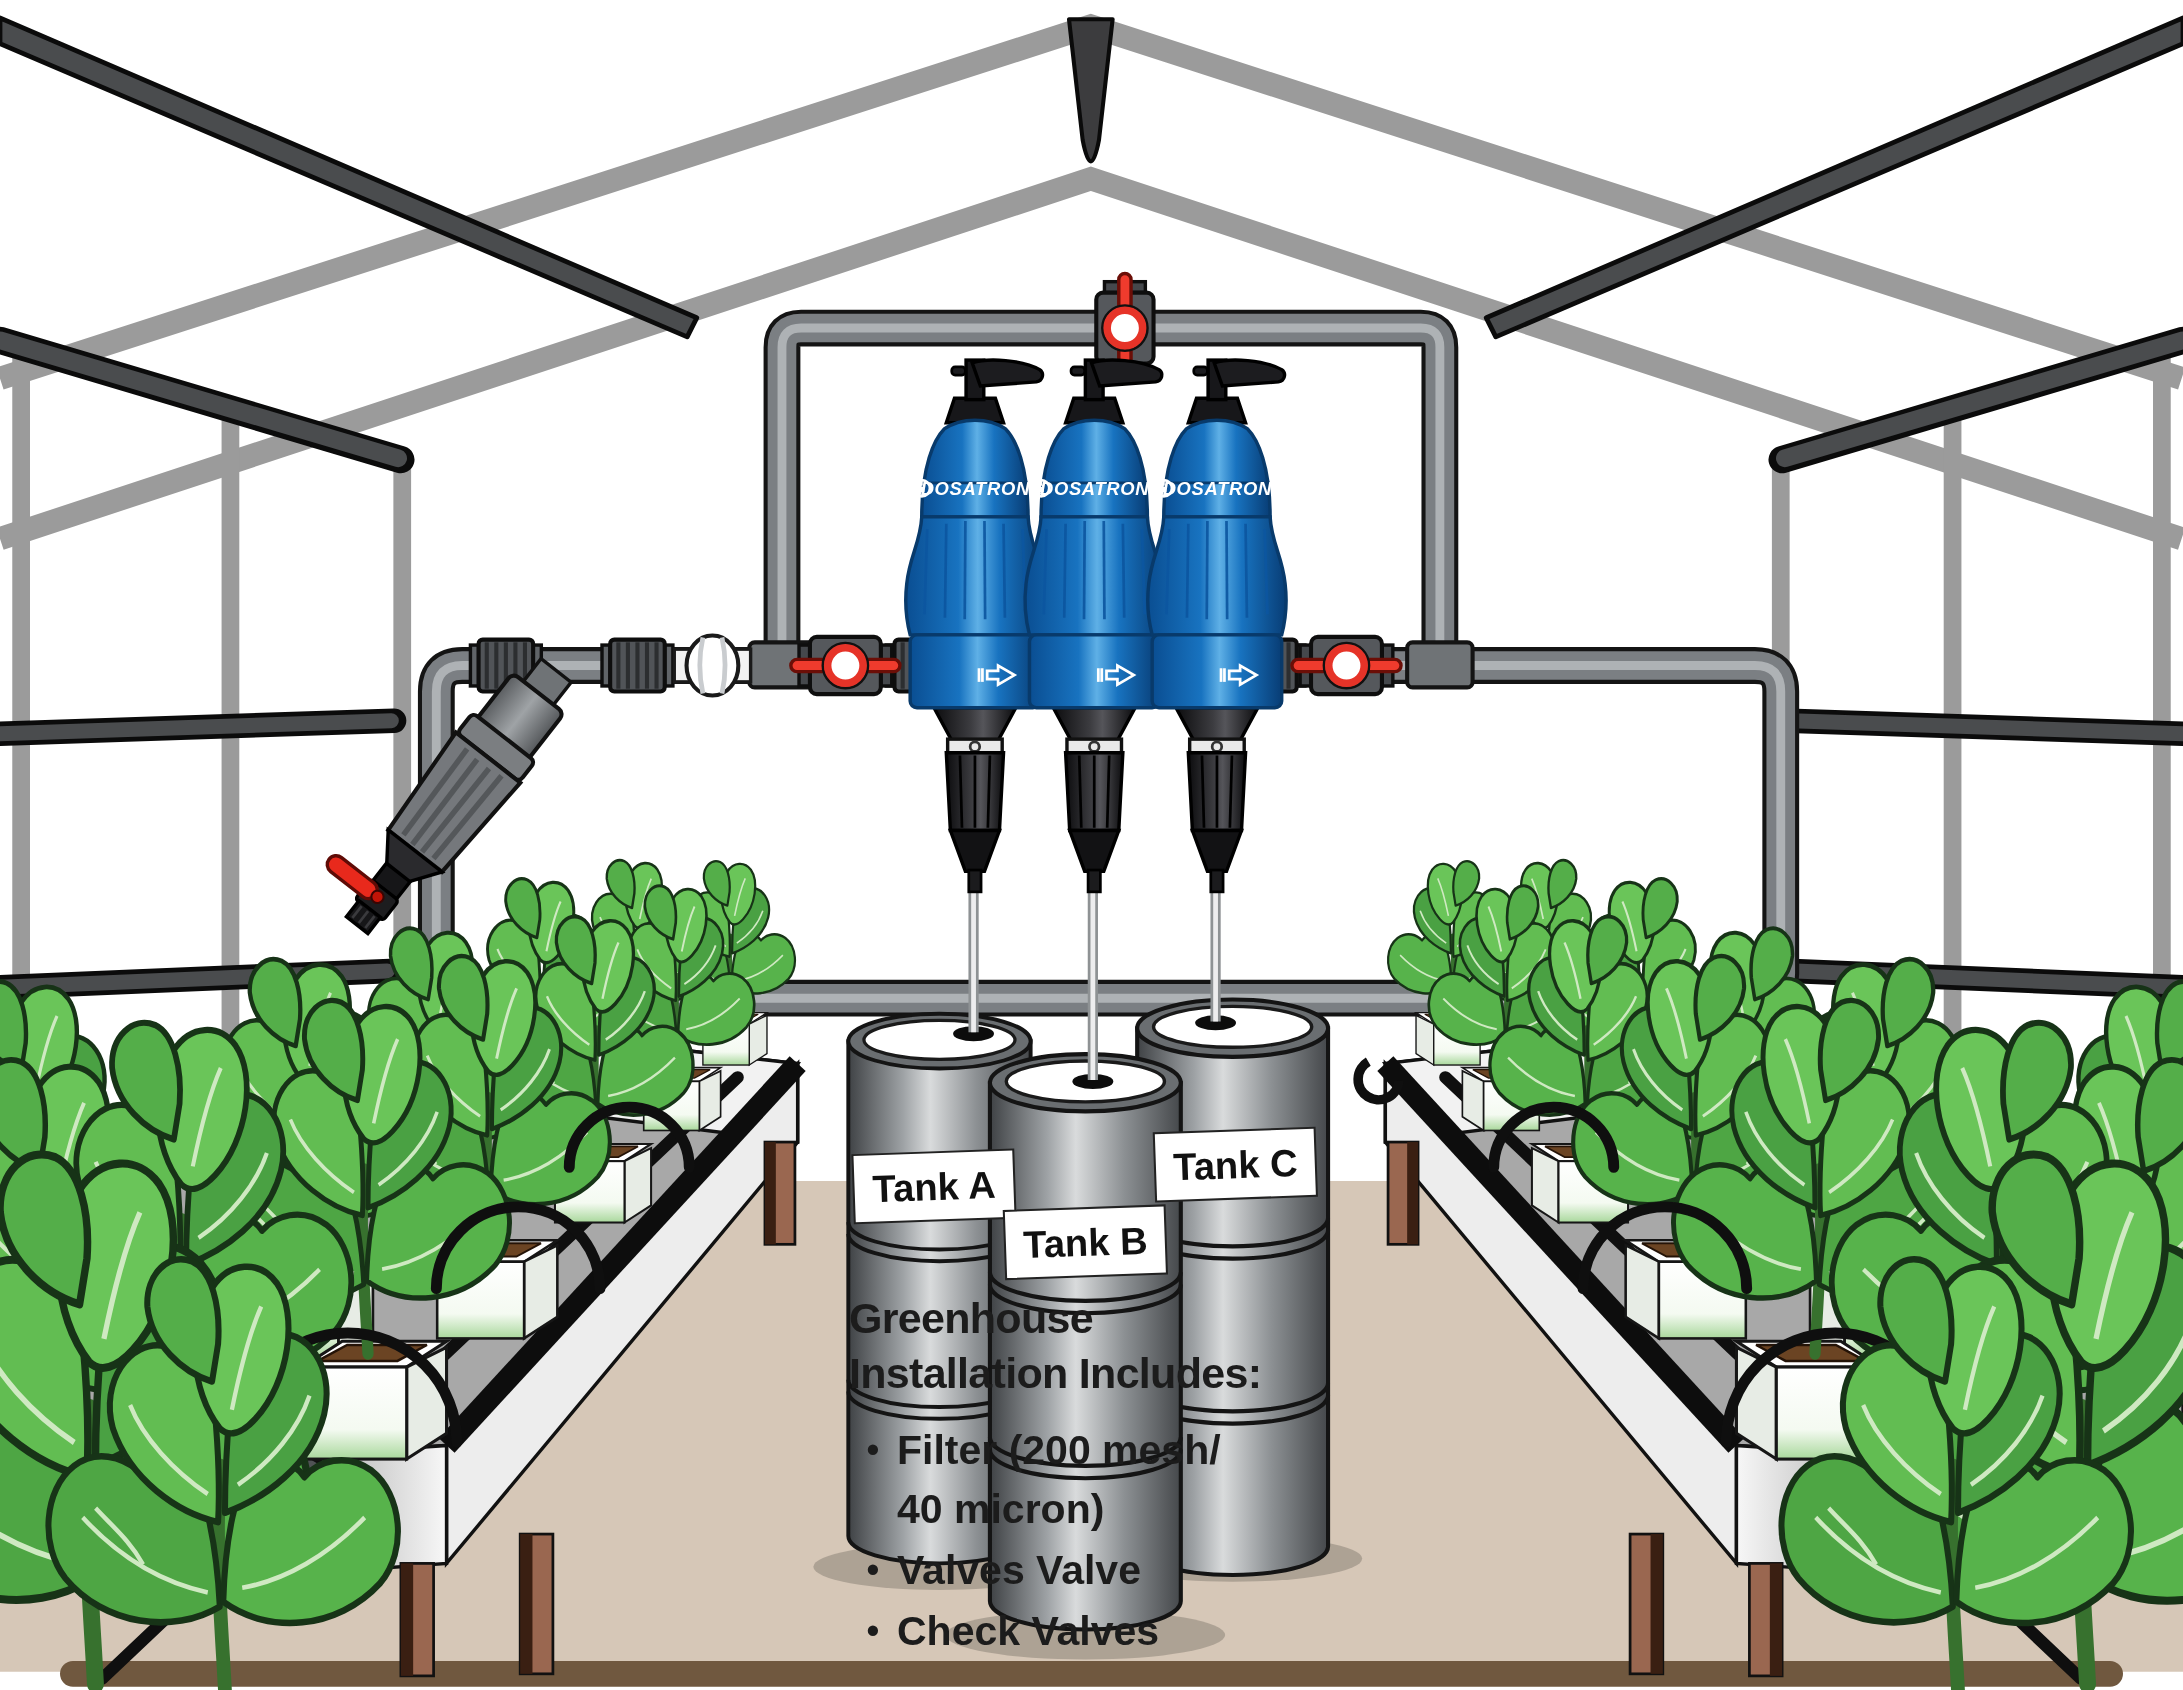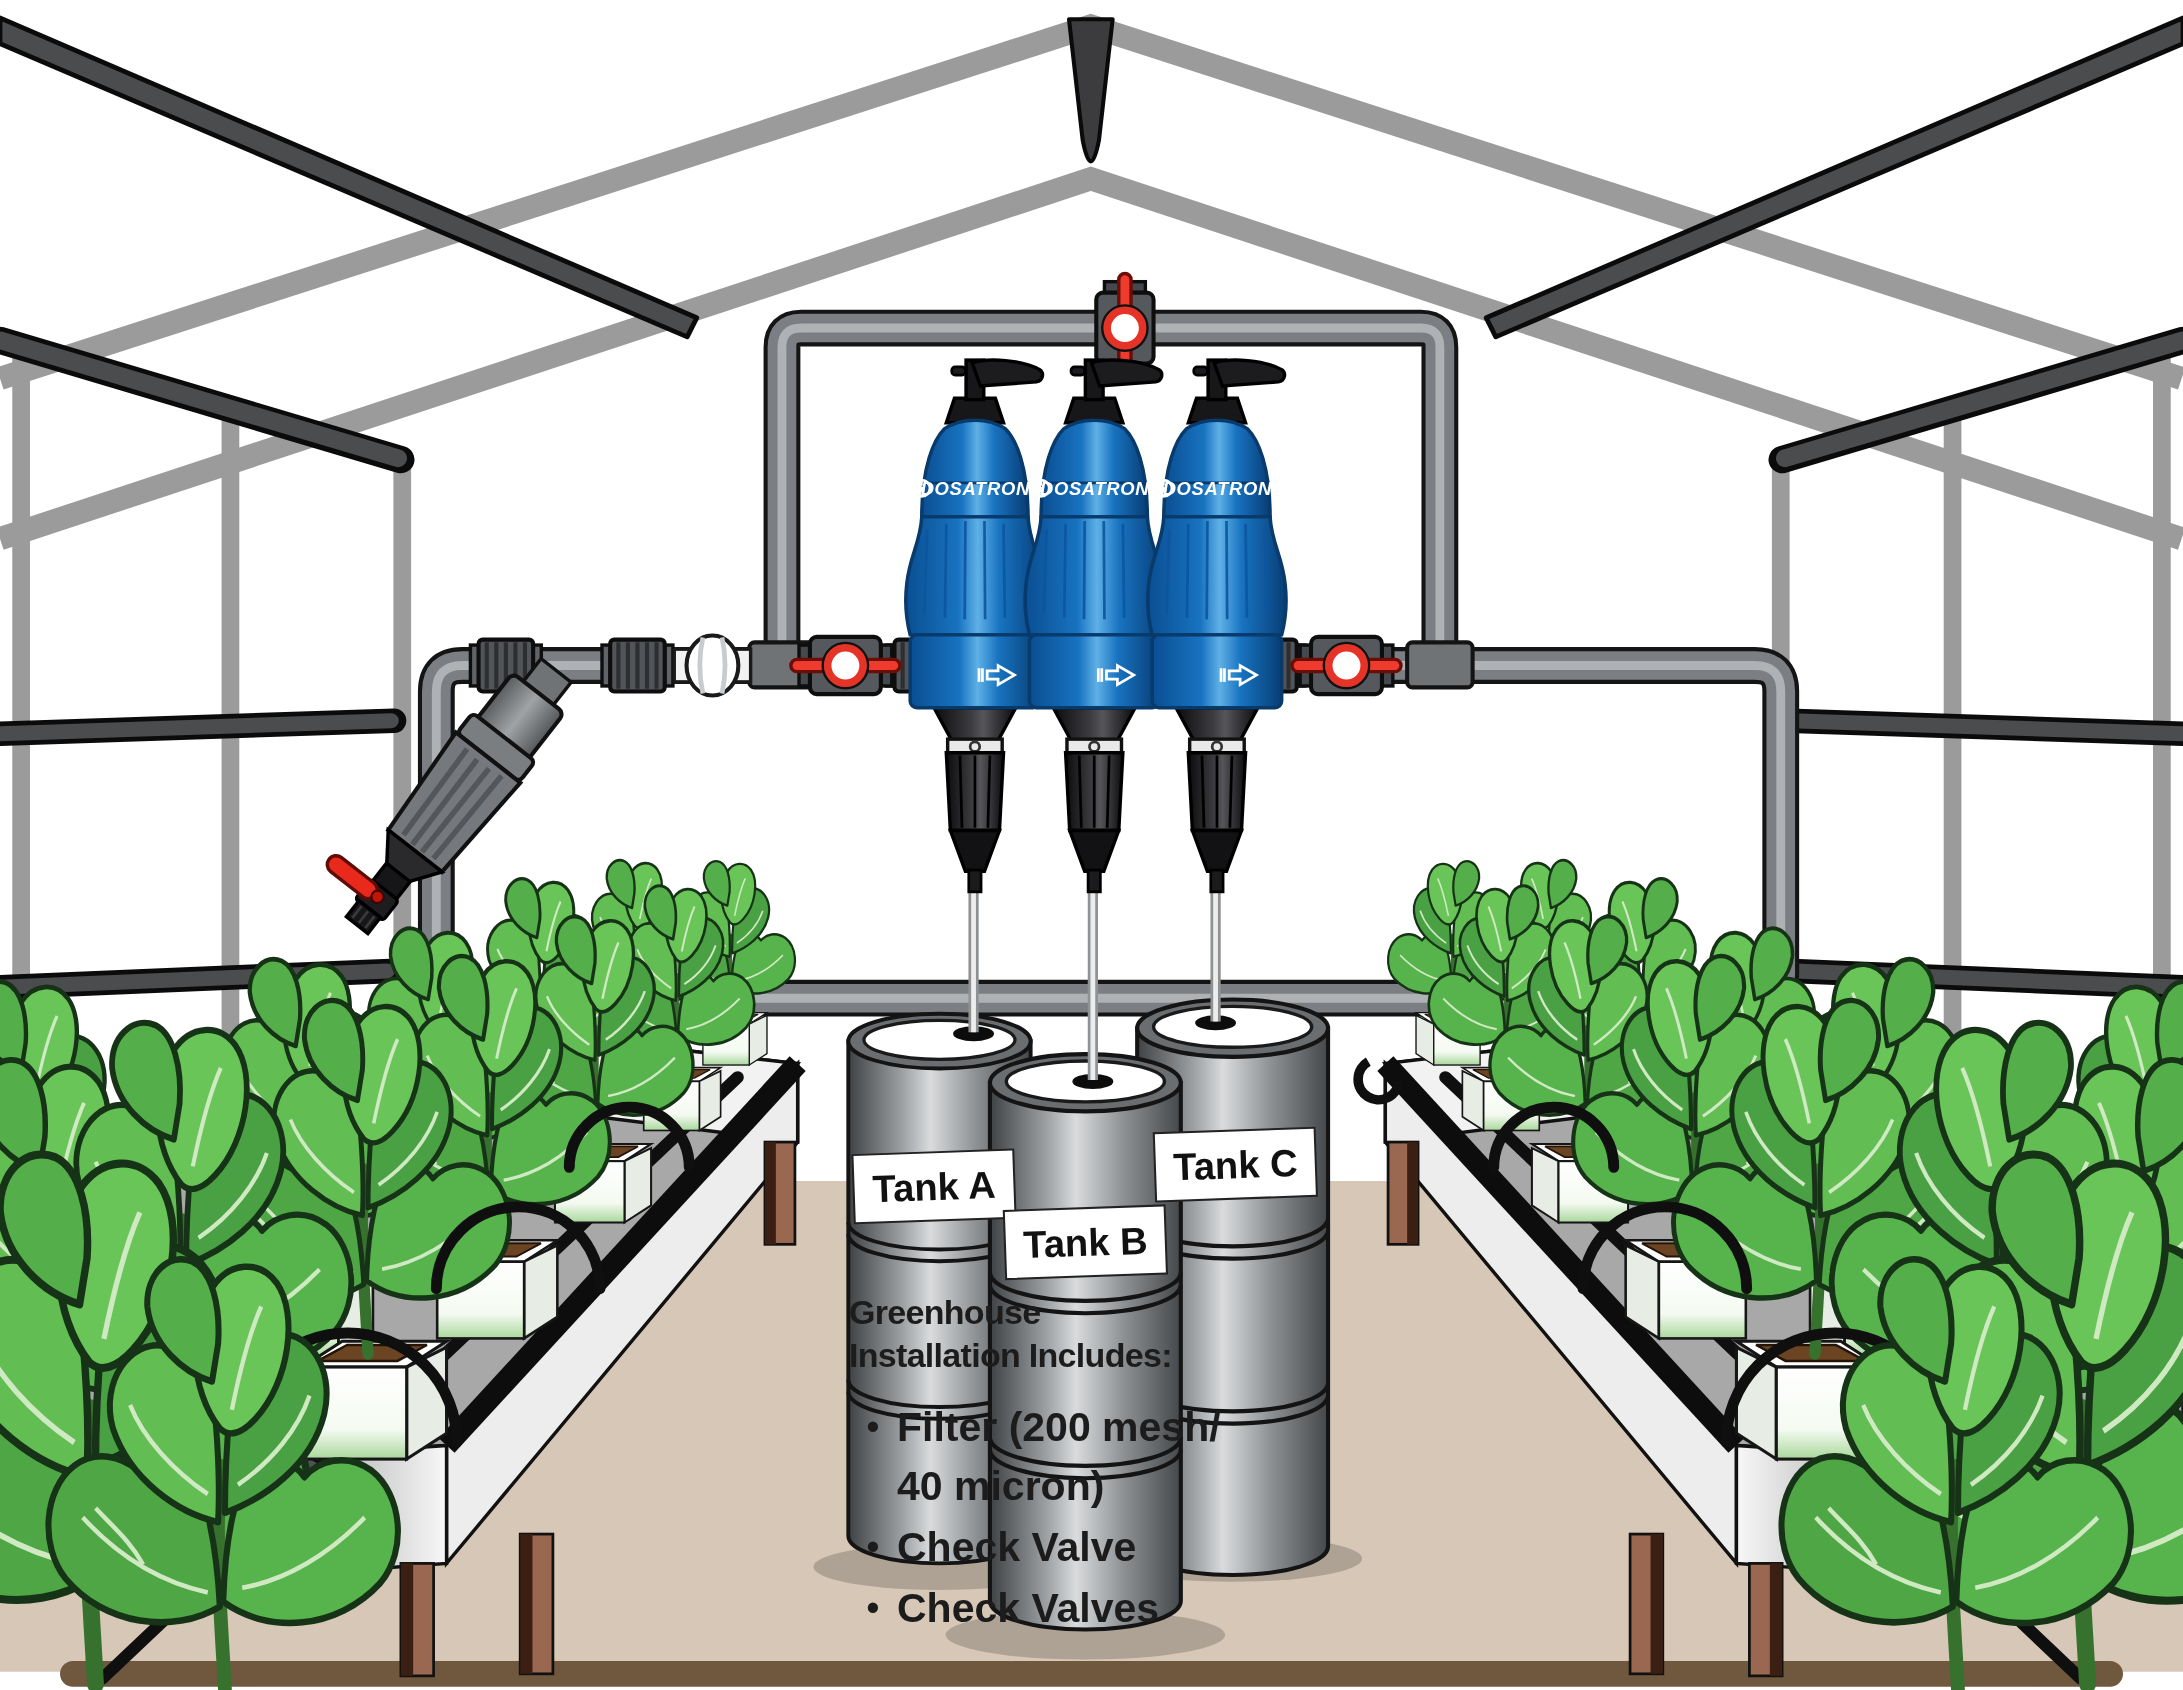--- a/index.html
+++ b/index.html
@@ -1,20 +1,20 @@
 <!DOCTYPE html>
 <html style="font-size:11px"><head>
 <meta charset="utf-8">
 <style>
   html,body{margin:0;padding:0;background:#fff;}
   body{width:2183px;height:1691px;position:relative;overflow:hidden;font-family:"Liberation Sans",sans-serif;}
   .stage{position:absolute;inset:0;}
   svg{display:block;}
   .callout{position:absolute;left:849px;top:1291px;width:716px;color:#1c1c1c;}
-  .callout h1{margin:0;font-size:34px;line-height:1.27;font-weight:bold;letter-spacing:-0.7px;}
+  .callout h1{margin:0;font-size:43px;line-height:1.27;font-weight:bold;letter-spacing:-0.7px;}
   .callout ul{list-style:none;margin:20.5px 0 0 0;padding:0;}
   .callout li{display:flex;align-items:flex-start;font-size:41px;line-height:1.45;margin:0 0 1.4px 0;}
   .dot{width:48px;flex:0 0 48px;text-align:center;font-size:38px;line-height:1.55;}
   .itext{flex:1;font-weight:bold;}
   .tank-label{font-size:56px;font-weight:bold;fill:#111;}
   .brand{font-size:27px;font-weight:bold;font-style:italic;fill:#fff;letter-spacing:1px;}
 </style>
 </head>
 <body>
 
@@ -425,21 +425,21 @@
     <li>
       <span class="dot">•</span>
       <span class="itext">
         <div>Filter (200 mesh/</div>
         <div>40 micron)</div>
       </span>
     </li>
     <li>
       <span class="dot">•</span>
       <span class="itext">
-        <div>Check Valve</div>
+        <div>Valves Valve</div>
       </span>
     </li>
     <li>
       <span class="dot">•</span>
       <span class="itext">
         <div>Check Valves</div>
       </span>
     </li>
   </ul>
 </div>

